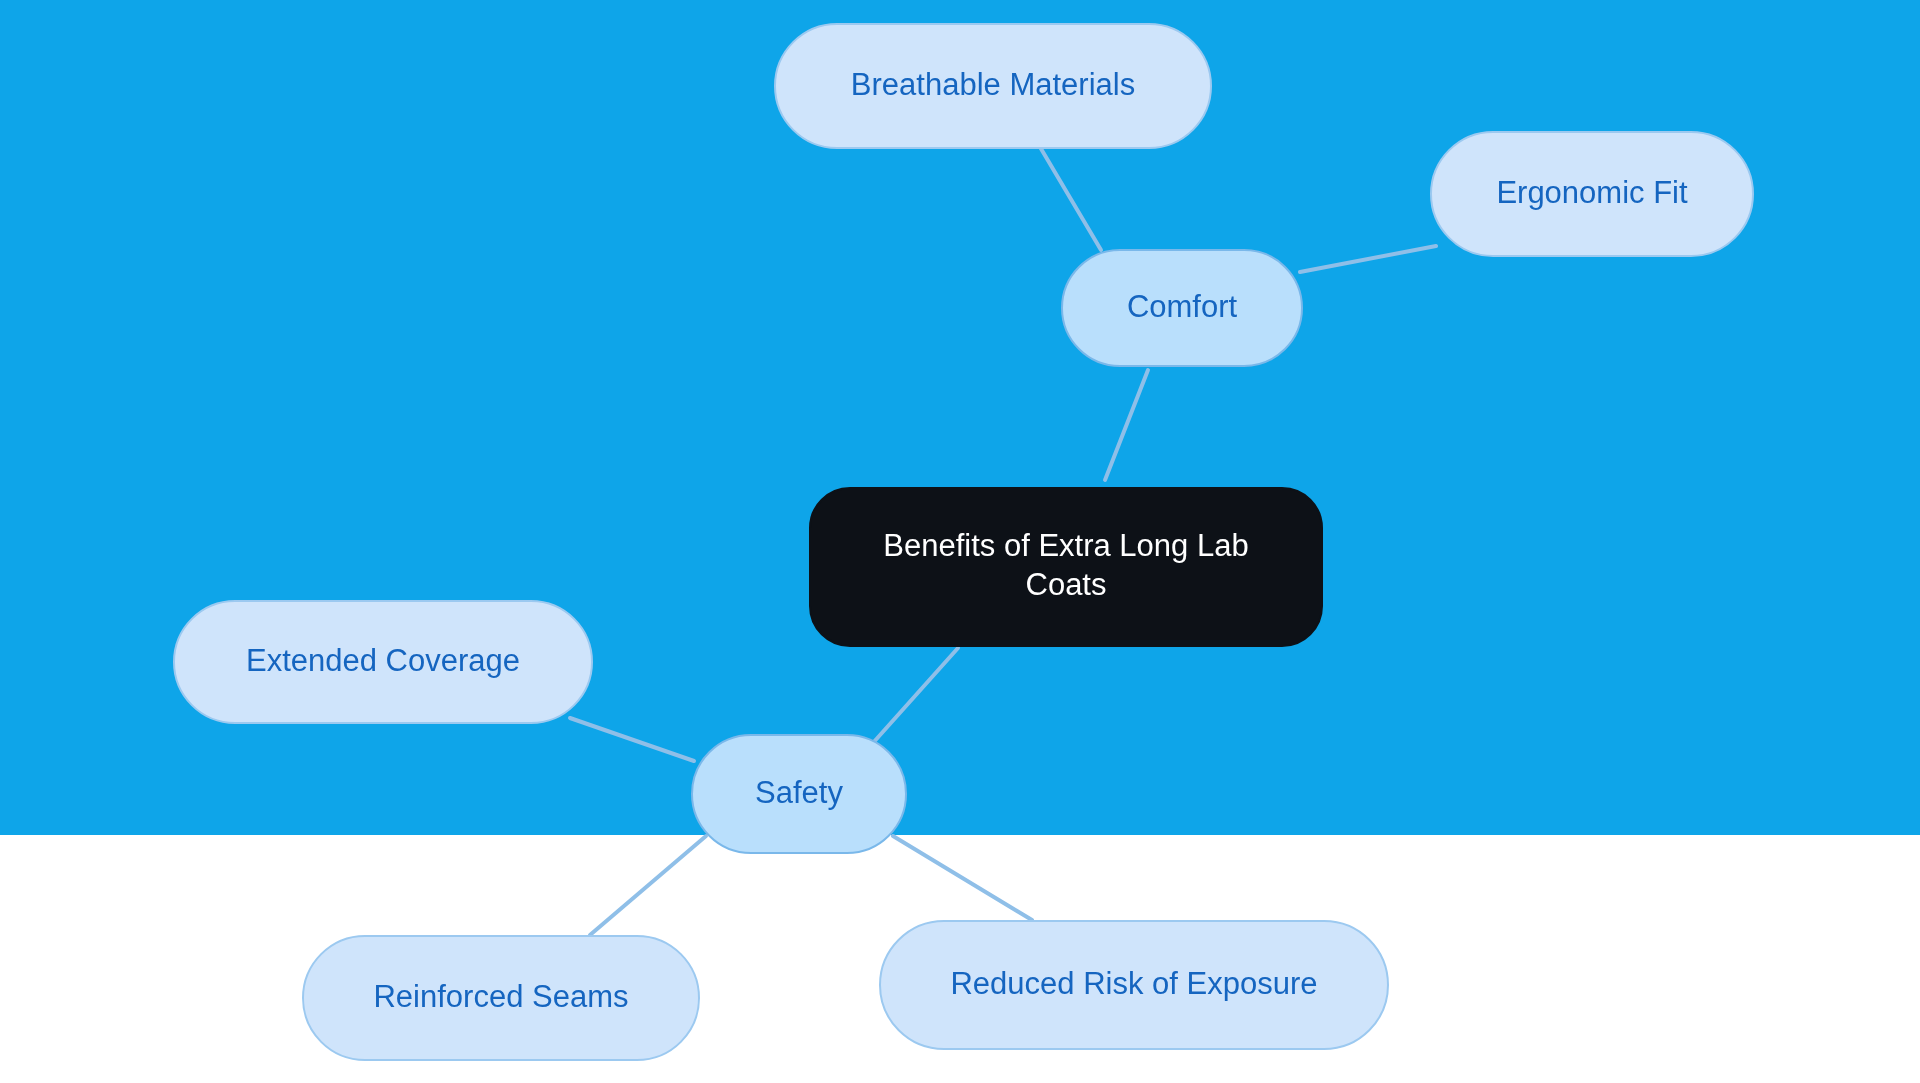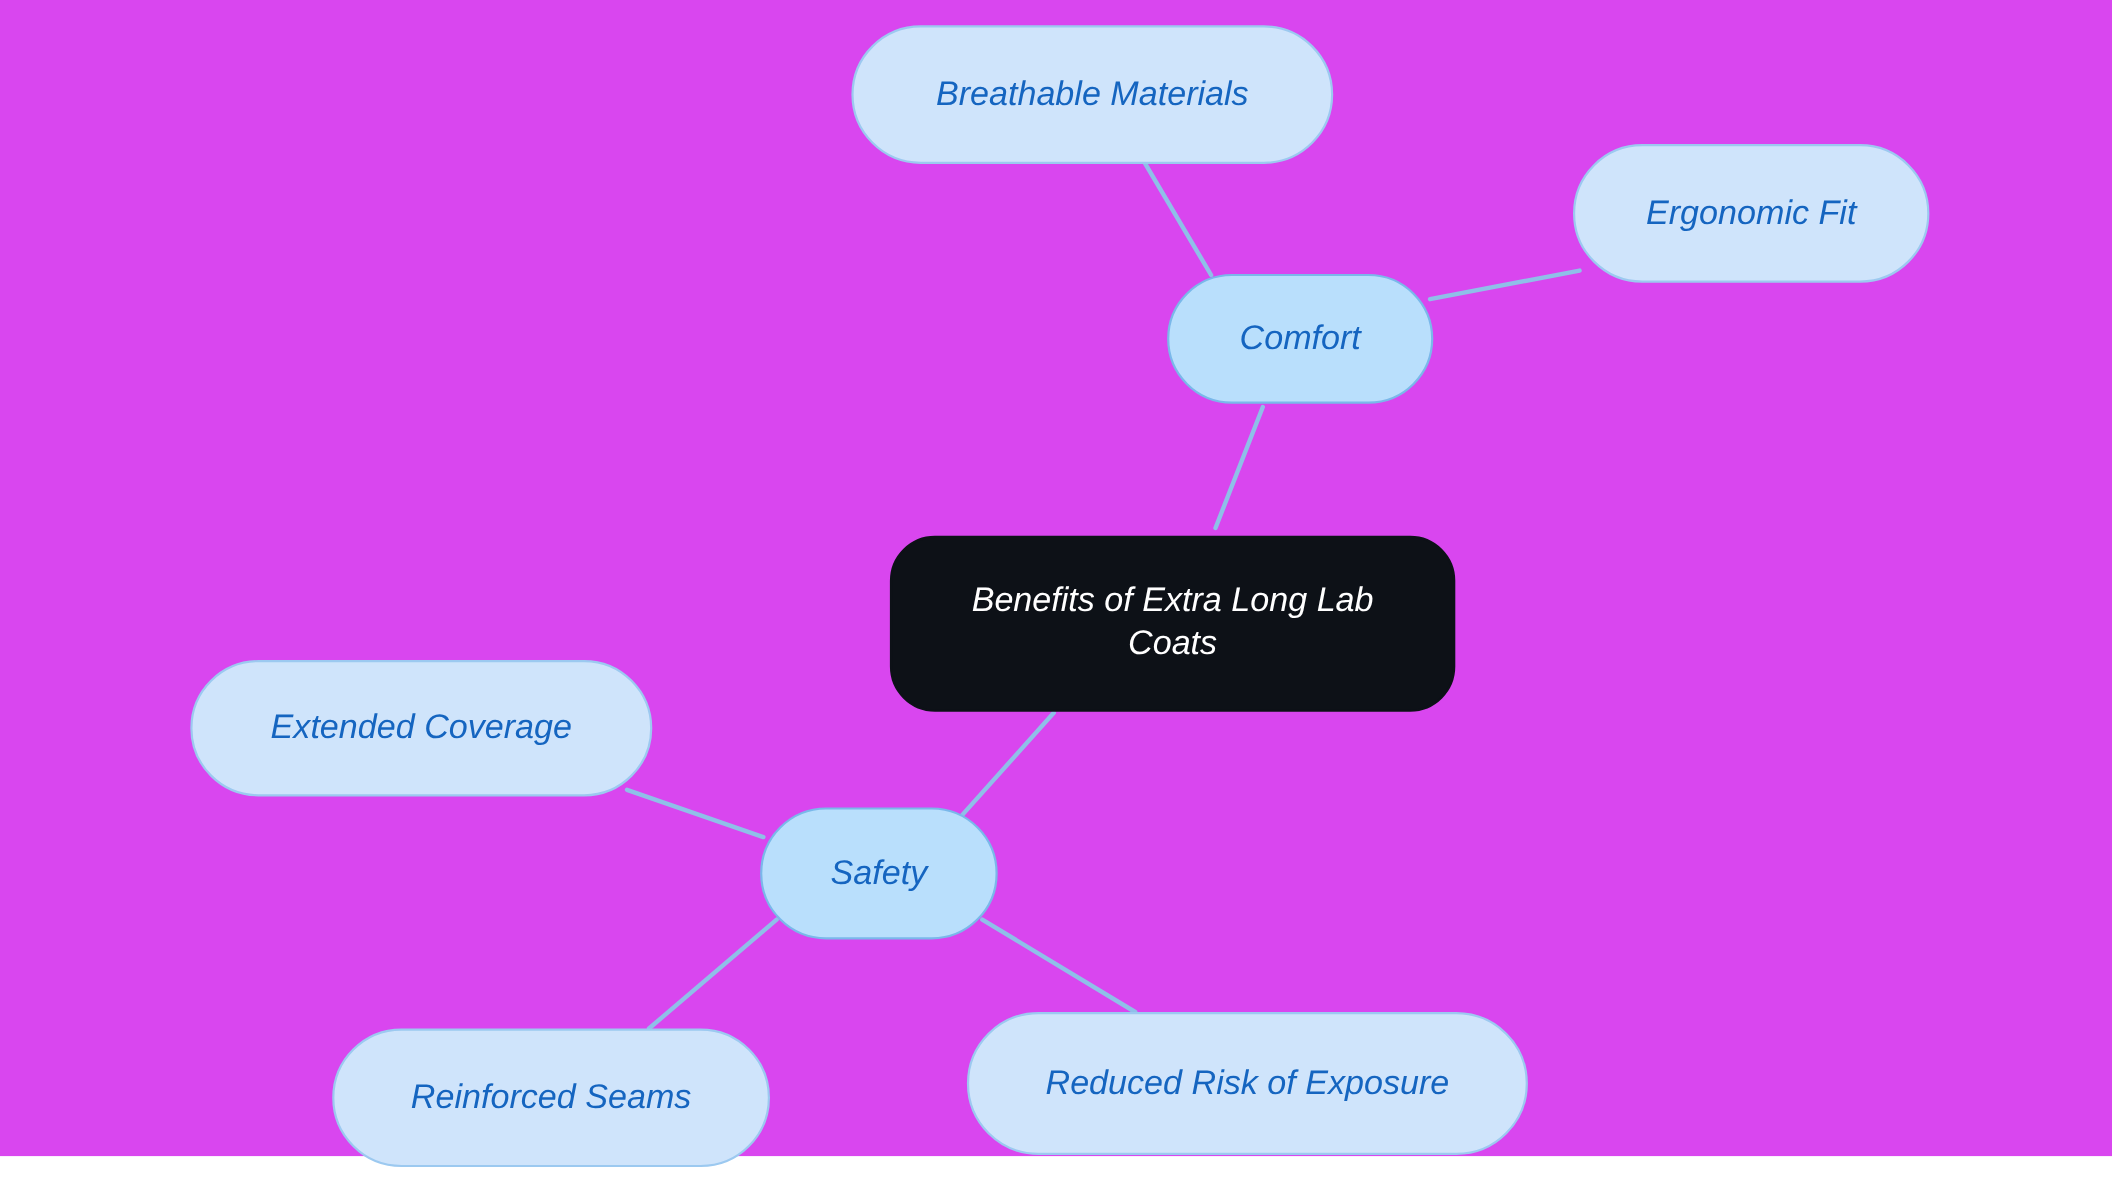--- a/index.html
+++ b/index.html
@@ -10,23 +10,22 @@
   }
   body {
     width: 1920px;
     height: 1083px;
     overflow: hidden;
     font-family: "Liberation Sans", "DejaVu Sans", sans-serif;
   }
   #mindmap-root {
     position: relative;
     width: 1920px;
-    height: 1051px;
-    background: #d946ef;
-    font-style: italic;
+    height: 835px;
+    background: #0ea5e9;
   }
   #mindmap-svg {
     position: absolute;
     inset: 0;
     width: 1920px;
     height: 1083px;
     display: block;
   }
   .edge-line {
     fill: none;

